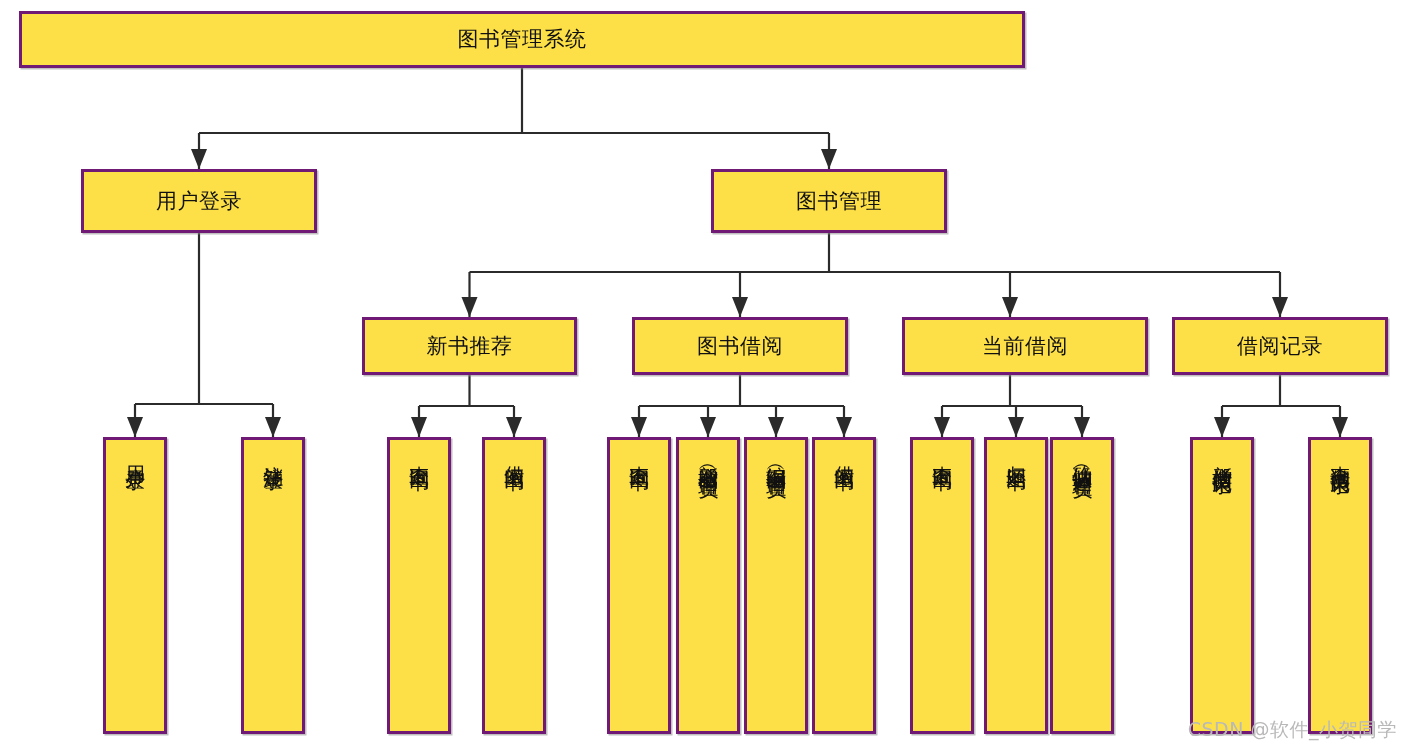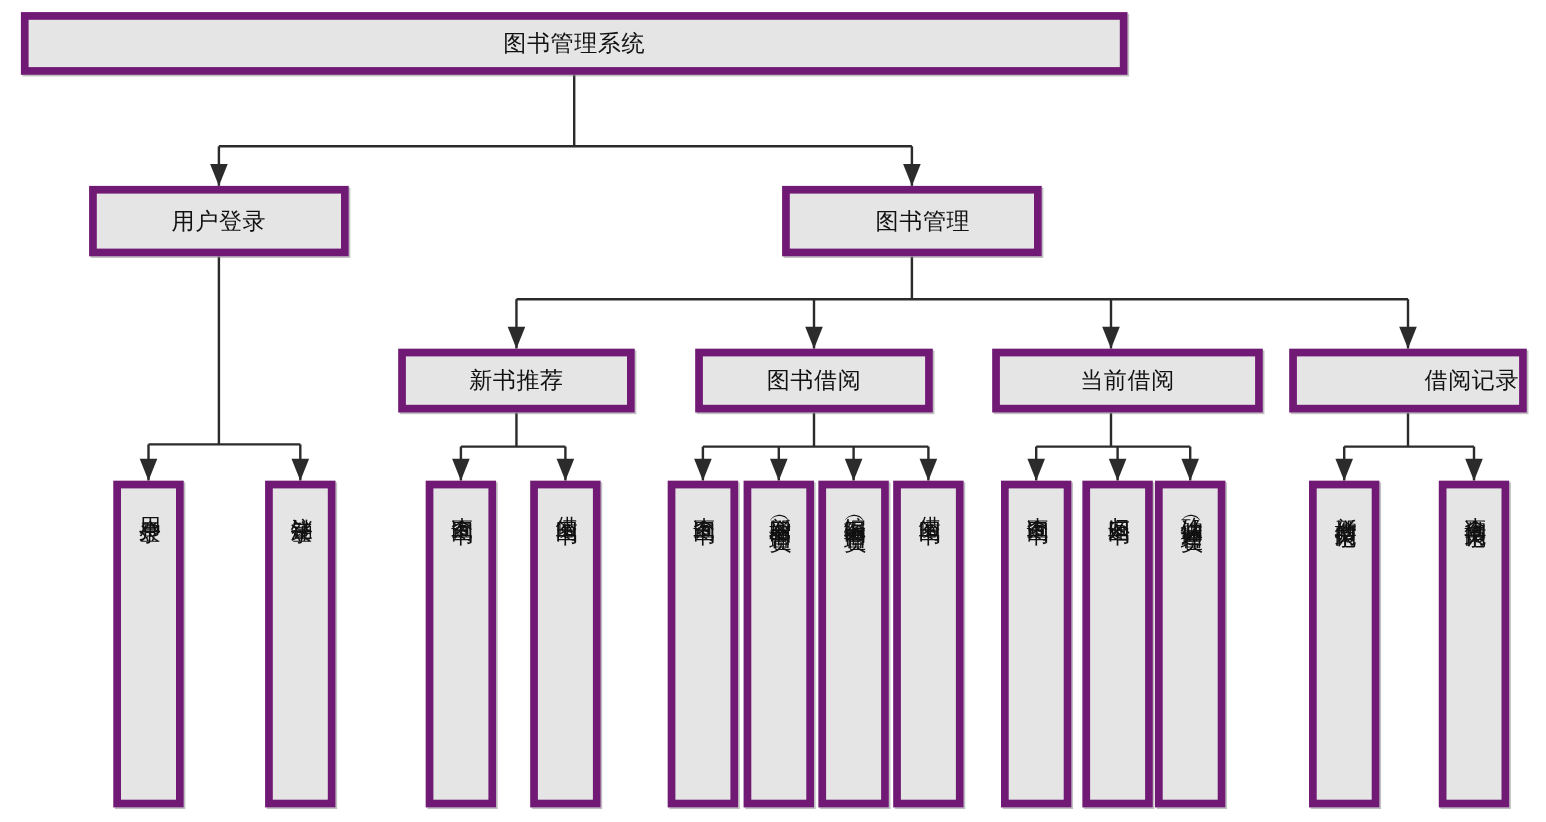--- a/index.html
+++ b/index.html
@@ -20,27 +20,26 @@
     left: 0;
     top: 0;
     width: 1405px;
     height: 747px;
   }
 
   
   .node {
     position: absolute;
     box-sizing: border-box;
-    background: #e5e5e5;
-    border: 7px solid #701a75;
+    background: #fde047;
+    border: 3px solid #701a75;
     display: flex;
     align-items: center;
     justify-content: center;
     box-shadow: 1.5px 1.5px 0 0 rgba(140,140,140,0.55);
-    font-family: Liberation Serif, serif;
   }
   .node .label {
     color: #111111;
     font-size: 21px;
     line-height: 1.15;
     letter-spacing: 0.5px;
     white-space: nowrap;
   }
 
   
@@ -168,21 +167,21 @@
       </div>
       <div class="node" style="left: 362px; top: 317px; width: 215px; height: 58px;">
         <span class="label">新书推荐</span>
       </div>
       <div class="node" style="left: 632px; top: 317px; width: 216px; height: 58px;">
         <span class="label">图书借阅</span>
       </div>
       <div class="node" style="left: 902px; top: 317px; width: 246px; height: 58px;">
         <span class="label">当前借阅</span>
       </div>
-      <div class="node" style="left: 1172px; top: 317px; width: 216px; height: 58px; justify-content: flex-end;">
+      <div class="node" style="left: 1172px; top: 317px; width: 216px; height: 58px;">
         <span class="label">借阅记录</span>
       </div>
       <div class="node vertical" style="left: 103px; top: 437px; width: 64px; height: 297px;">
         <span class="label">用户登录</span>
       </div>
       <div class="node vertical" style="left: 241px; top: 437px; width: 64px; height: 297px;">
         <span class="label">注销登录</span>
       </div>
       <div class="node vertical" style="left: 387px; top: 437px; width: 64px; height: 297px;">
         <span class="label">查询图书</span>
@@ -211,13 +210,14 @@
       <div class="node vertical" style="left: 1050px; top: 437px; width: 64px; height: 297px;">
         <span class="label">确认归还（管理员）</span>
       </div>
       <div class="node vertical" style="left: 1190px; top: 437px; width: 64px; height: 297px;">
         <span class="label">新增借阅记录</span>
       </div>
       <div class="node vertical" style="left: 1308px; top: 437px; width: 64px; height: 297px;">
         <span class="label">查询借阅记录</span>
       </div>
     </div>
+  <div id="watermark">CSDN @软件_小贺同学</div>
 </div>
 
 </body></html>

